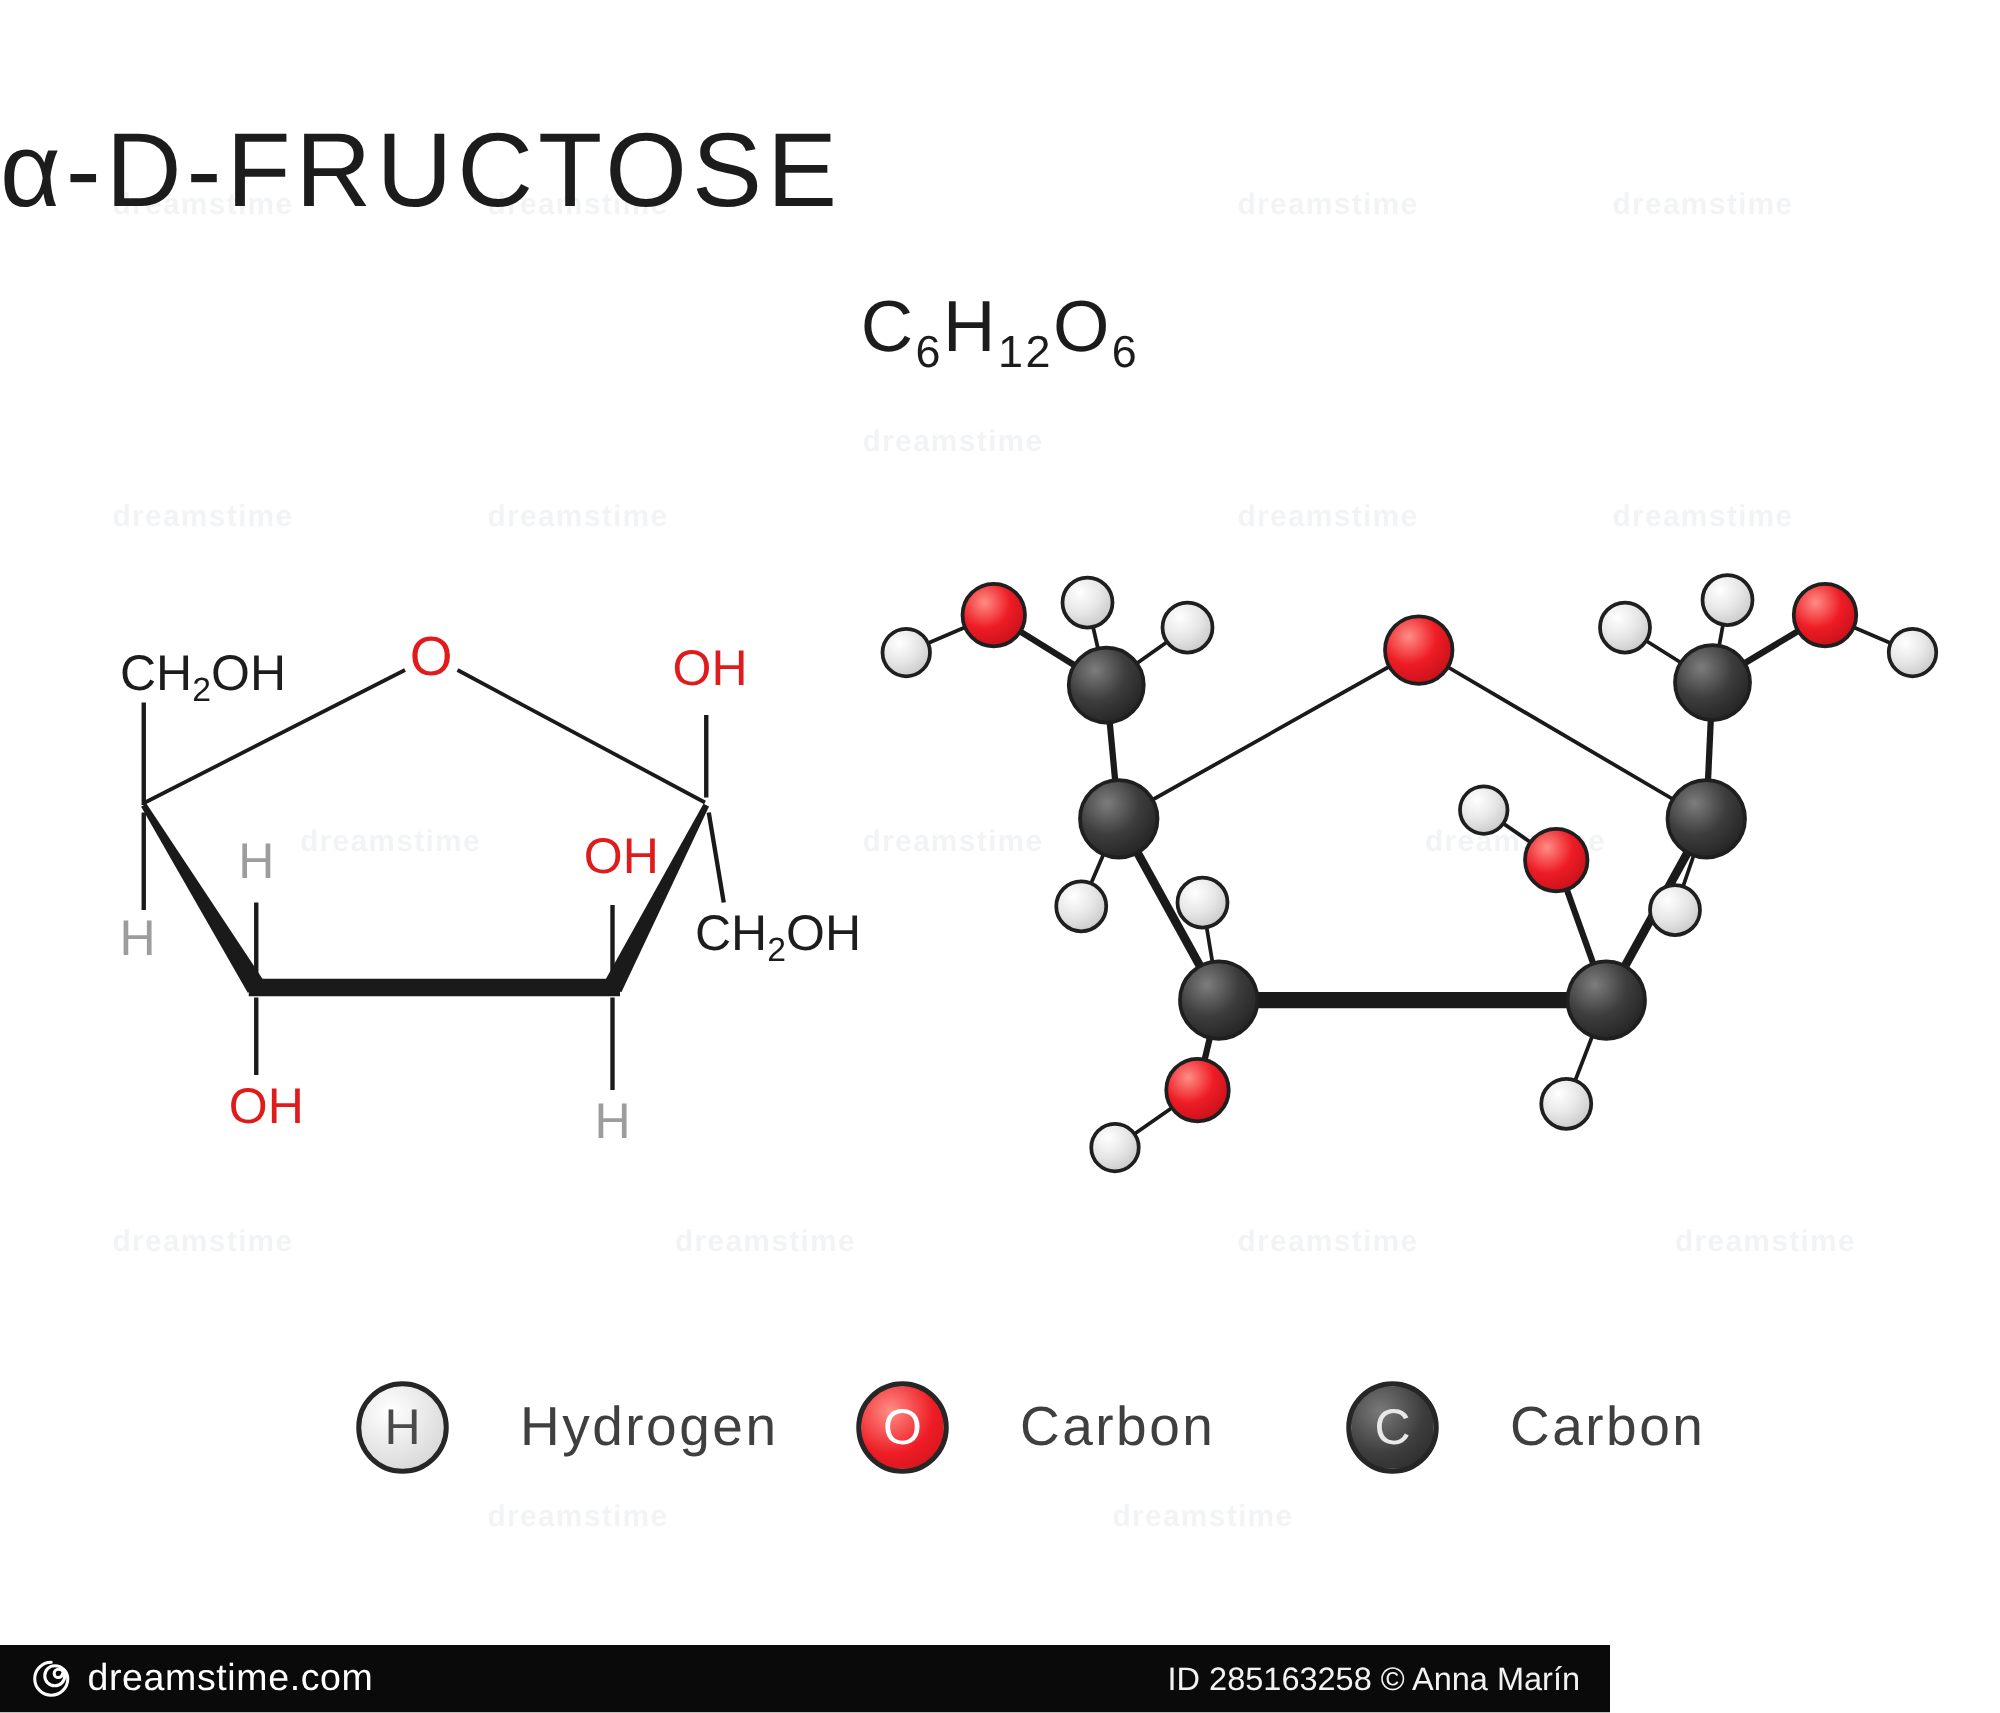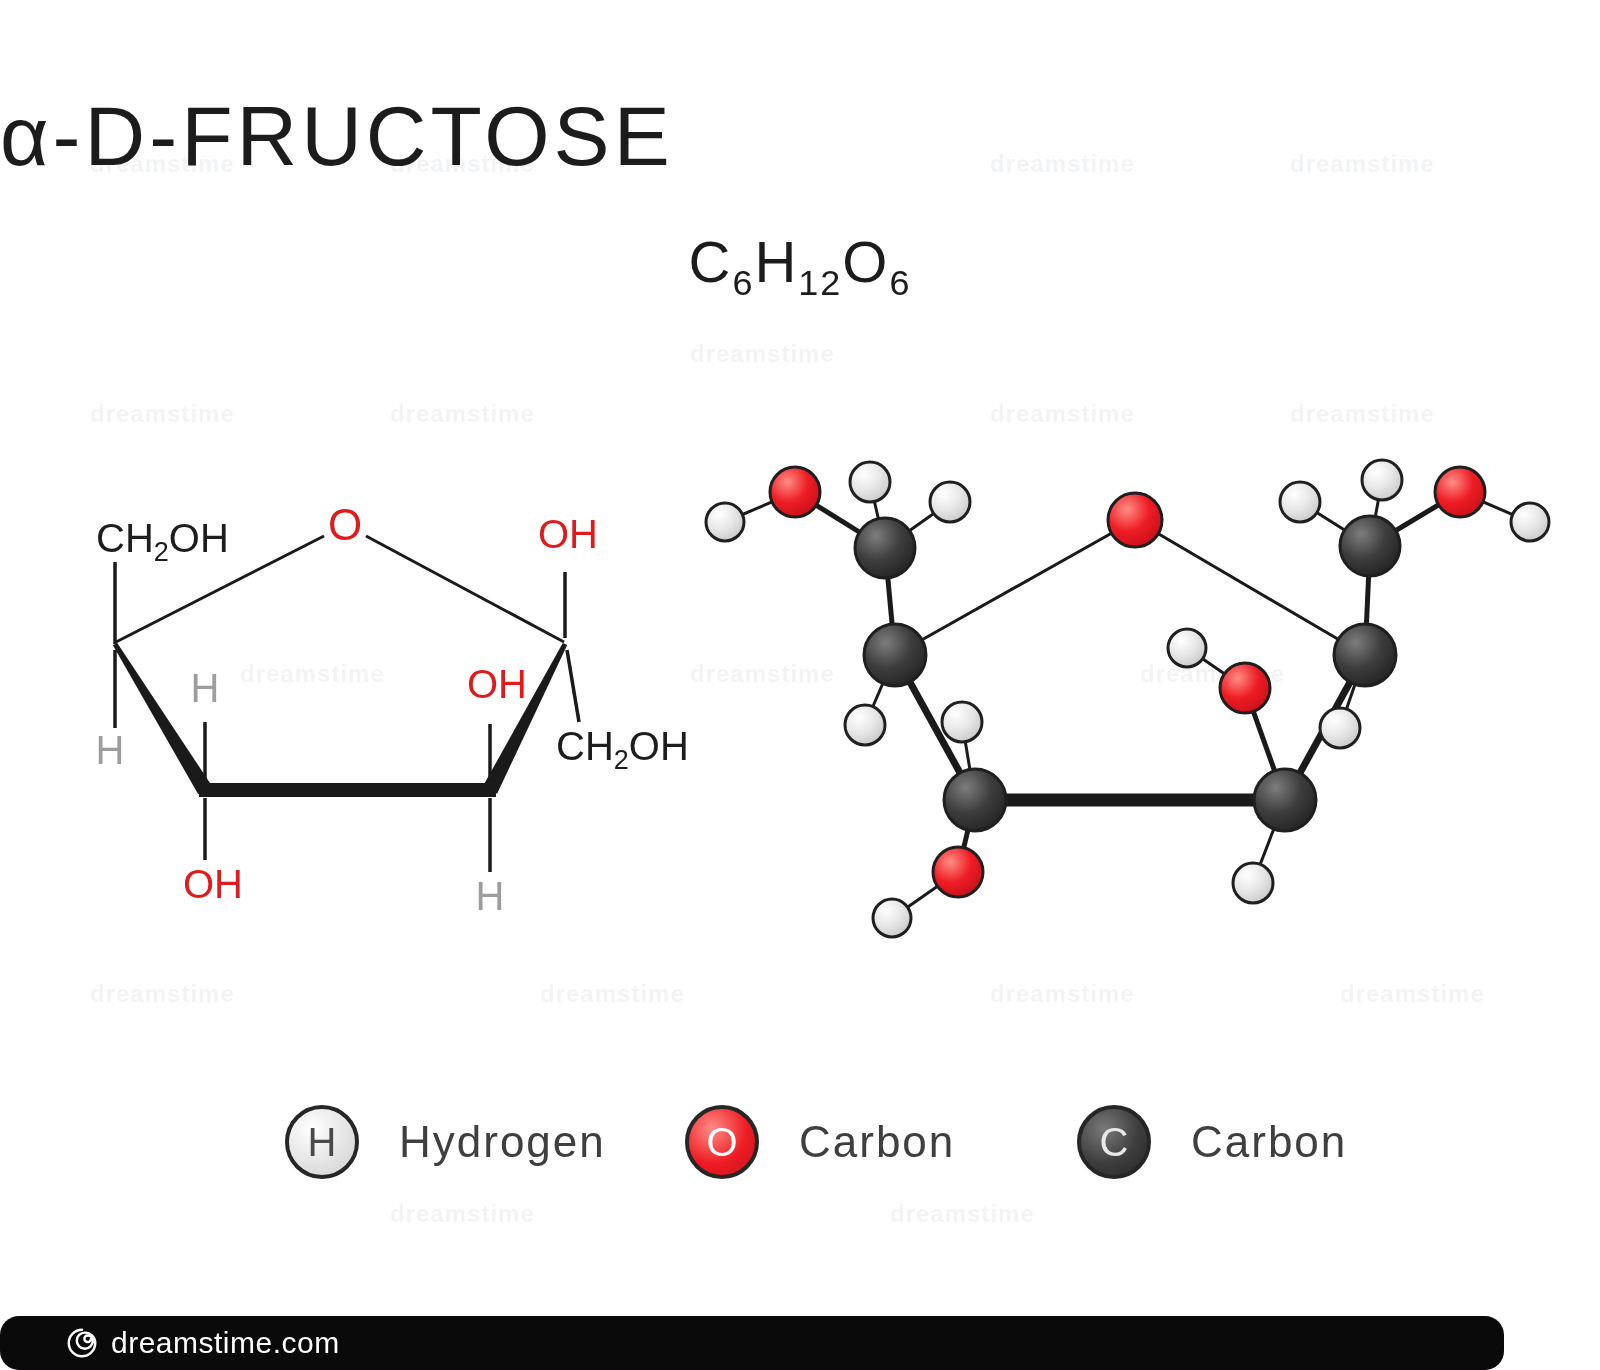--- a/index.html
+++ b/index.html
@@ -27,26 +27,26 @@
   .legend-item { position:absolute; top:1105px; display:flex; align-items:center; gap:40px; }
   .legend-item.l0 { left:285px; }
   .legend-item.l1 { left:685px; }
   .legend-item.l2 { left:1077px; }
   .ball { width:74px; height:74px; border-radius:50%; border:4px solid #262626;
           display:flex; align-items:center; justify-content:center;
           font-size:40px; font-weight:400; }
   .ball-h { background:radial-gradient(circle at 35% 30%, #ffffff 0%, #e9e9e9 45%, #cfcfcf 100%); color:#4a4a4a; }
   .ball-o { background:radial-gradient(circle at 35% 30%, #ff8d85 0%, #ee1c25 55%, #c8111a 100%); color:#ffffff; }
   .ball-c { background:radial-gradient(circle at 35% 30%, #7a7a7a 0%, #3d3d3d 55%, #262626 100%); color:#e8e8e8; }
-  .legend-label { font-size:44px; color:#3f3f3f; letter-spacing:2px; }
-
-  
-  .footer { position:absolute; left:0; bottom:0; width:1504px; height:54px;
+  .legend-label { font-size:44px; color:#3f3f3f; letter-spacing:2px;margin-left:17px; }
+
+  
+  .footer { position:absolute; left:0; bottom:0; width:1288px; height:54px;
             background:#0a0a0a; color:#ffffff; display:flex;
-            align-items:center; justify-content:space-between; padding:0 65px;border-radius:19px; }
+            align-items:center; justify-content:space-between; padding:0 24px; }
   .footer-left { display:flex; align-items:center; gap:12px; }
   .footer-site { font-size:30px; color:#ffffff; letter-spacing:0.5px; }
   .footer-credit { font-size:26px; color:#f2f2f2; }
 </style>
 </head>
 <body>
 
 <span class="wm" style="left:90px;top:150px">dreamstime</span>
 <span class="wm" style="left:390px;top:150px">dreamstime</span>
 <span class="wm" style="left:690px;top:340px">dreamstime</span>
@@ -203,13 +203,14 @@
   <span class="legend-label">Carbon</span>
 </div>
 
 <div class="footer">
   <div class="footer-left">
     <svg width="34" height="34" viewBox="0 0 36 36">
       <path d="M18 4 a14 14 0 1 0 14 14 a11 11 0 0 0 -11 -11 a8.5 8.5 0 1 0 8.5 8.5 a5.5 5.5 0 0 0 -5.5 -5.5 a3.5 3.5 0 1 0 3.5 3.5" fill="none" stroke="#ffffff" stroke-width="2.6" stroke-linecap="round"></path>
     </svg>
     <span class="footer-site">dreamstime.com</span>
   </div>
+  <span class="footer-credit">ID 285163258 © Anna Marín</span>
 </div>
 
 </body></html>

